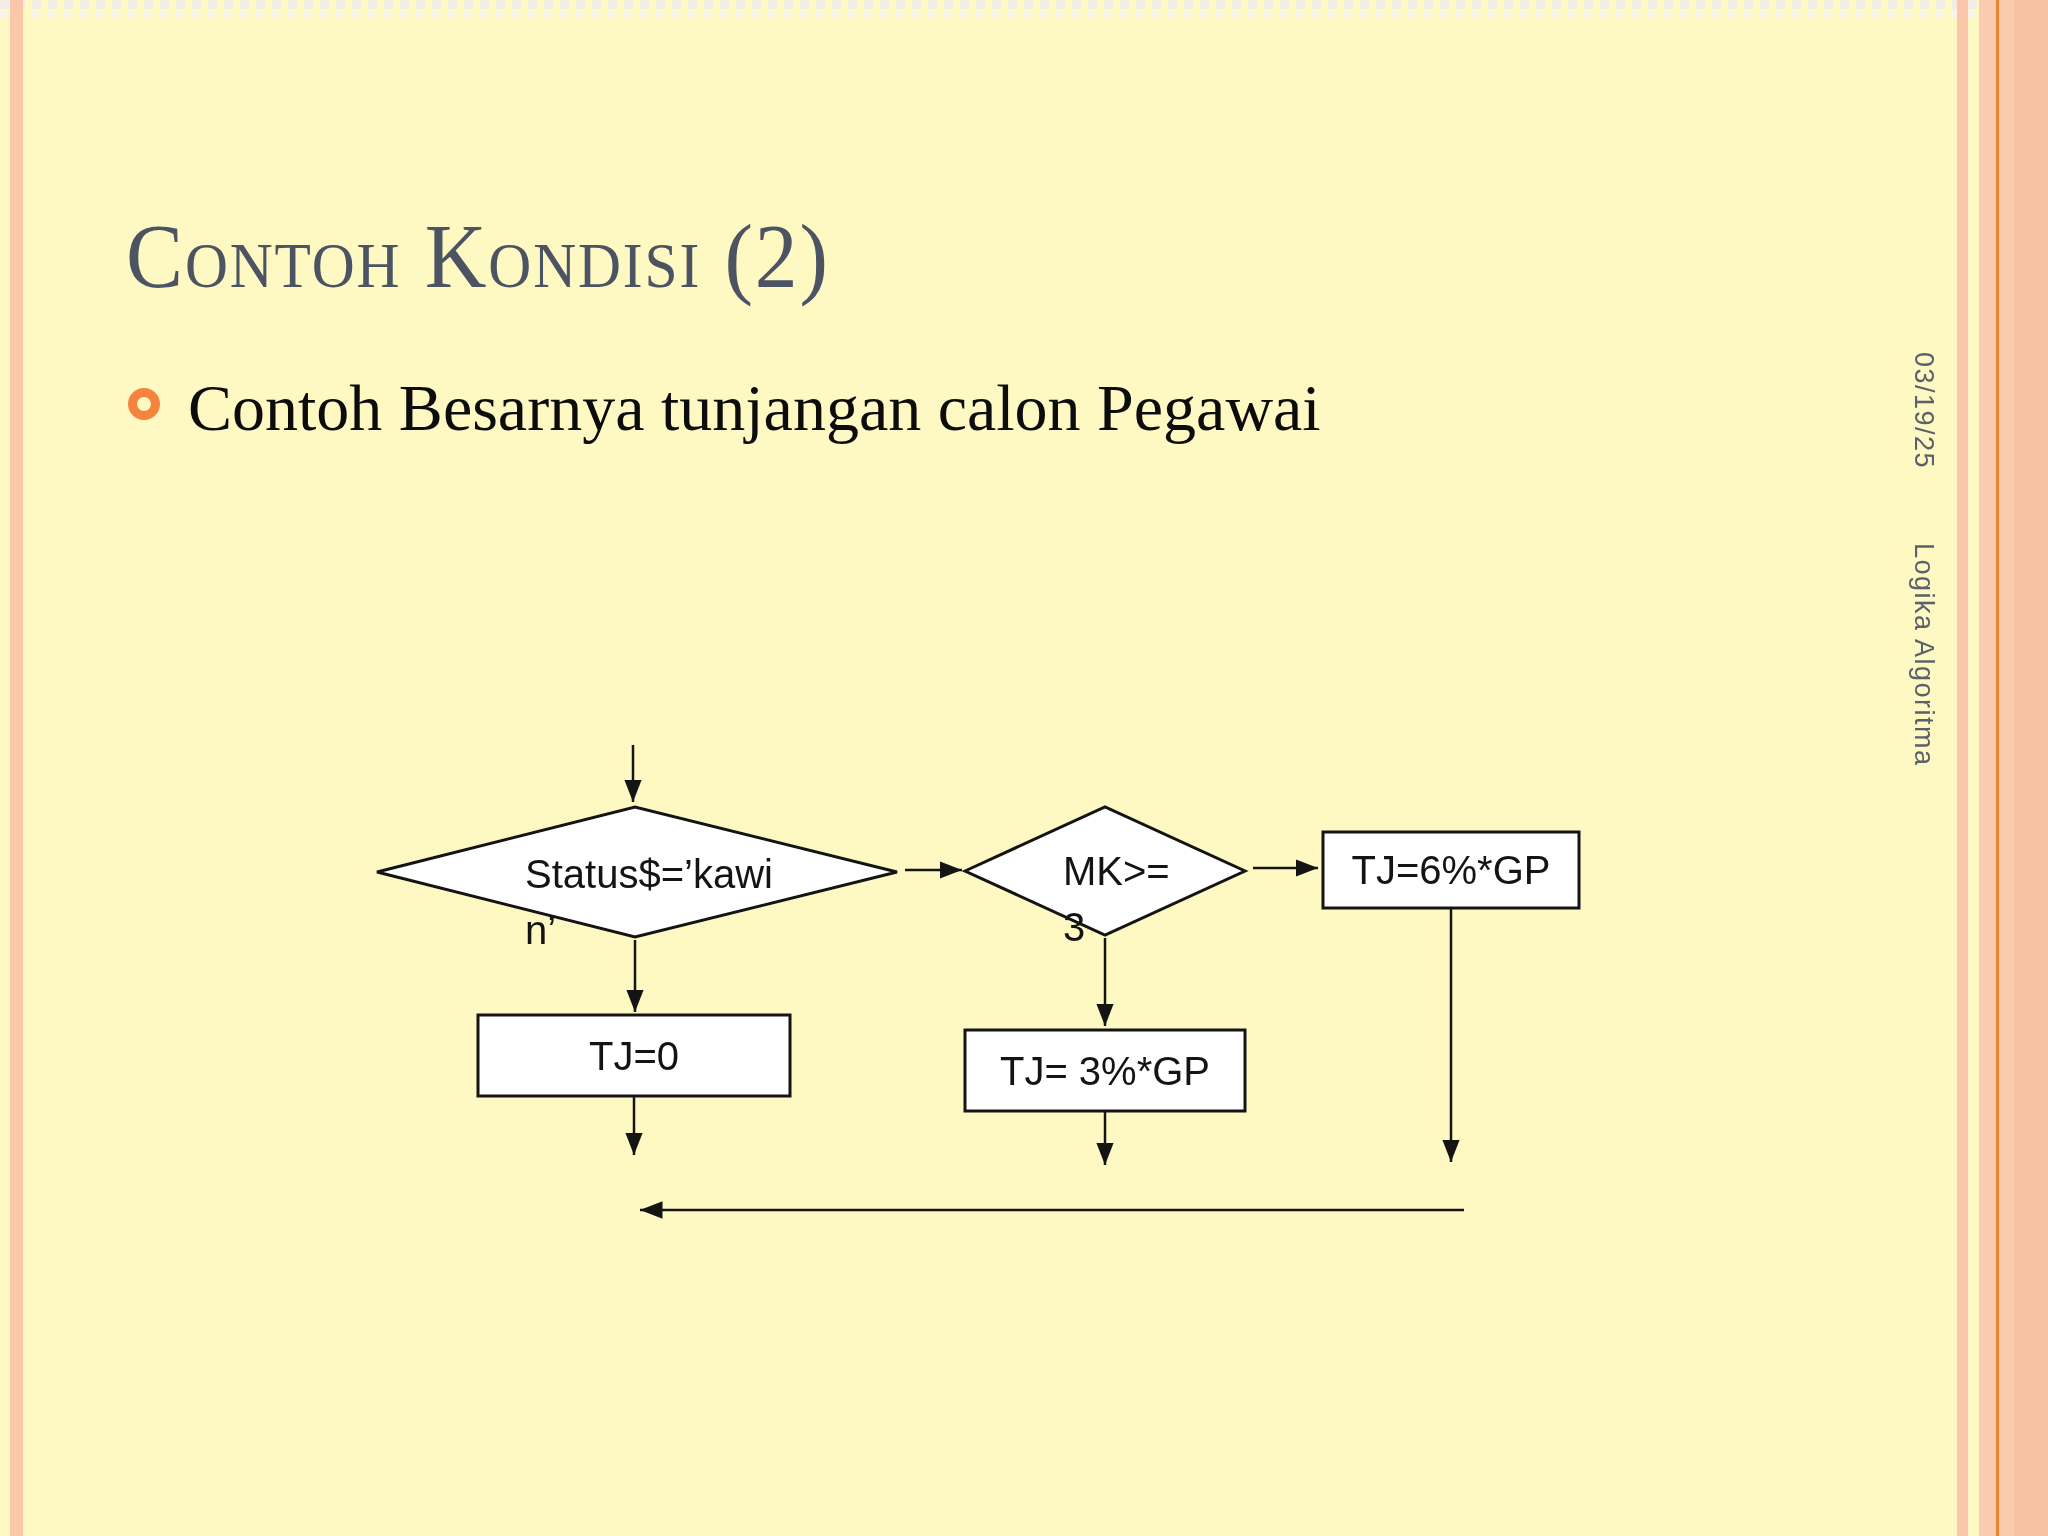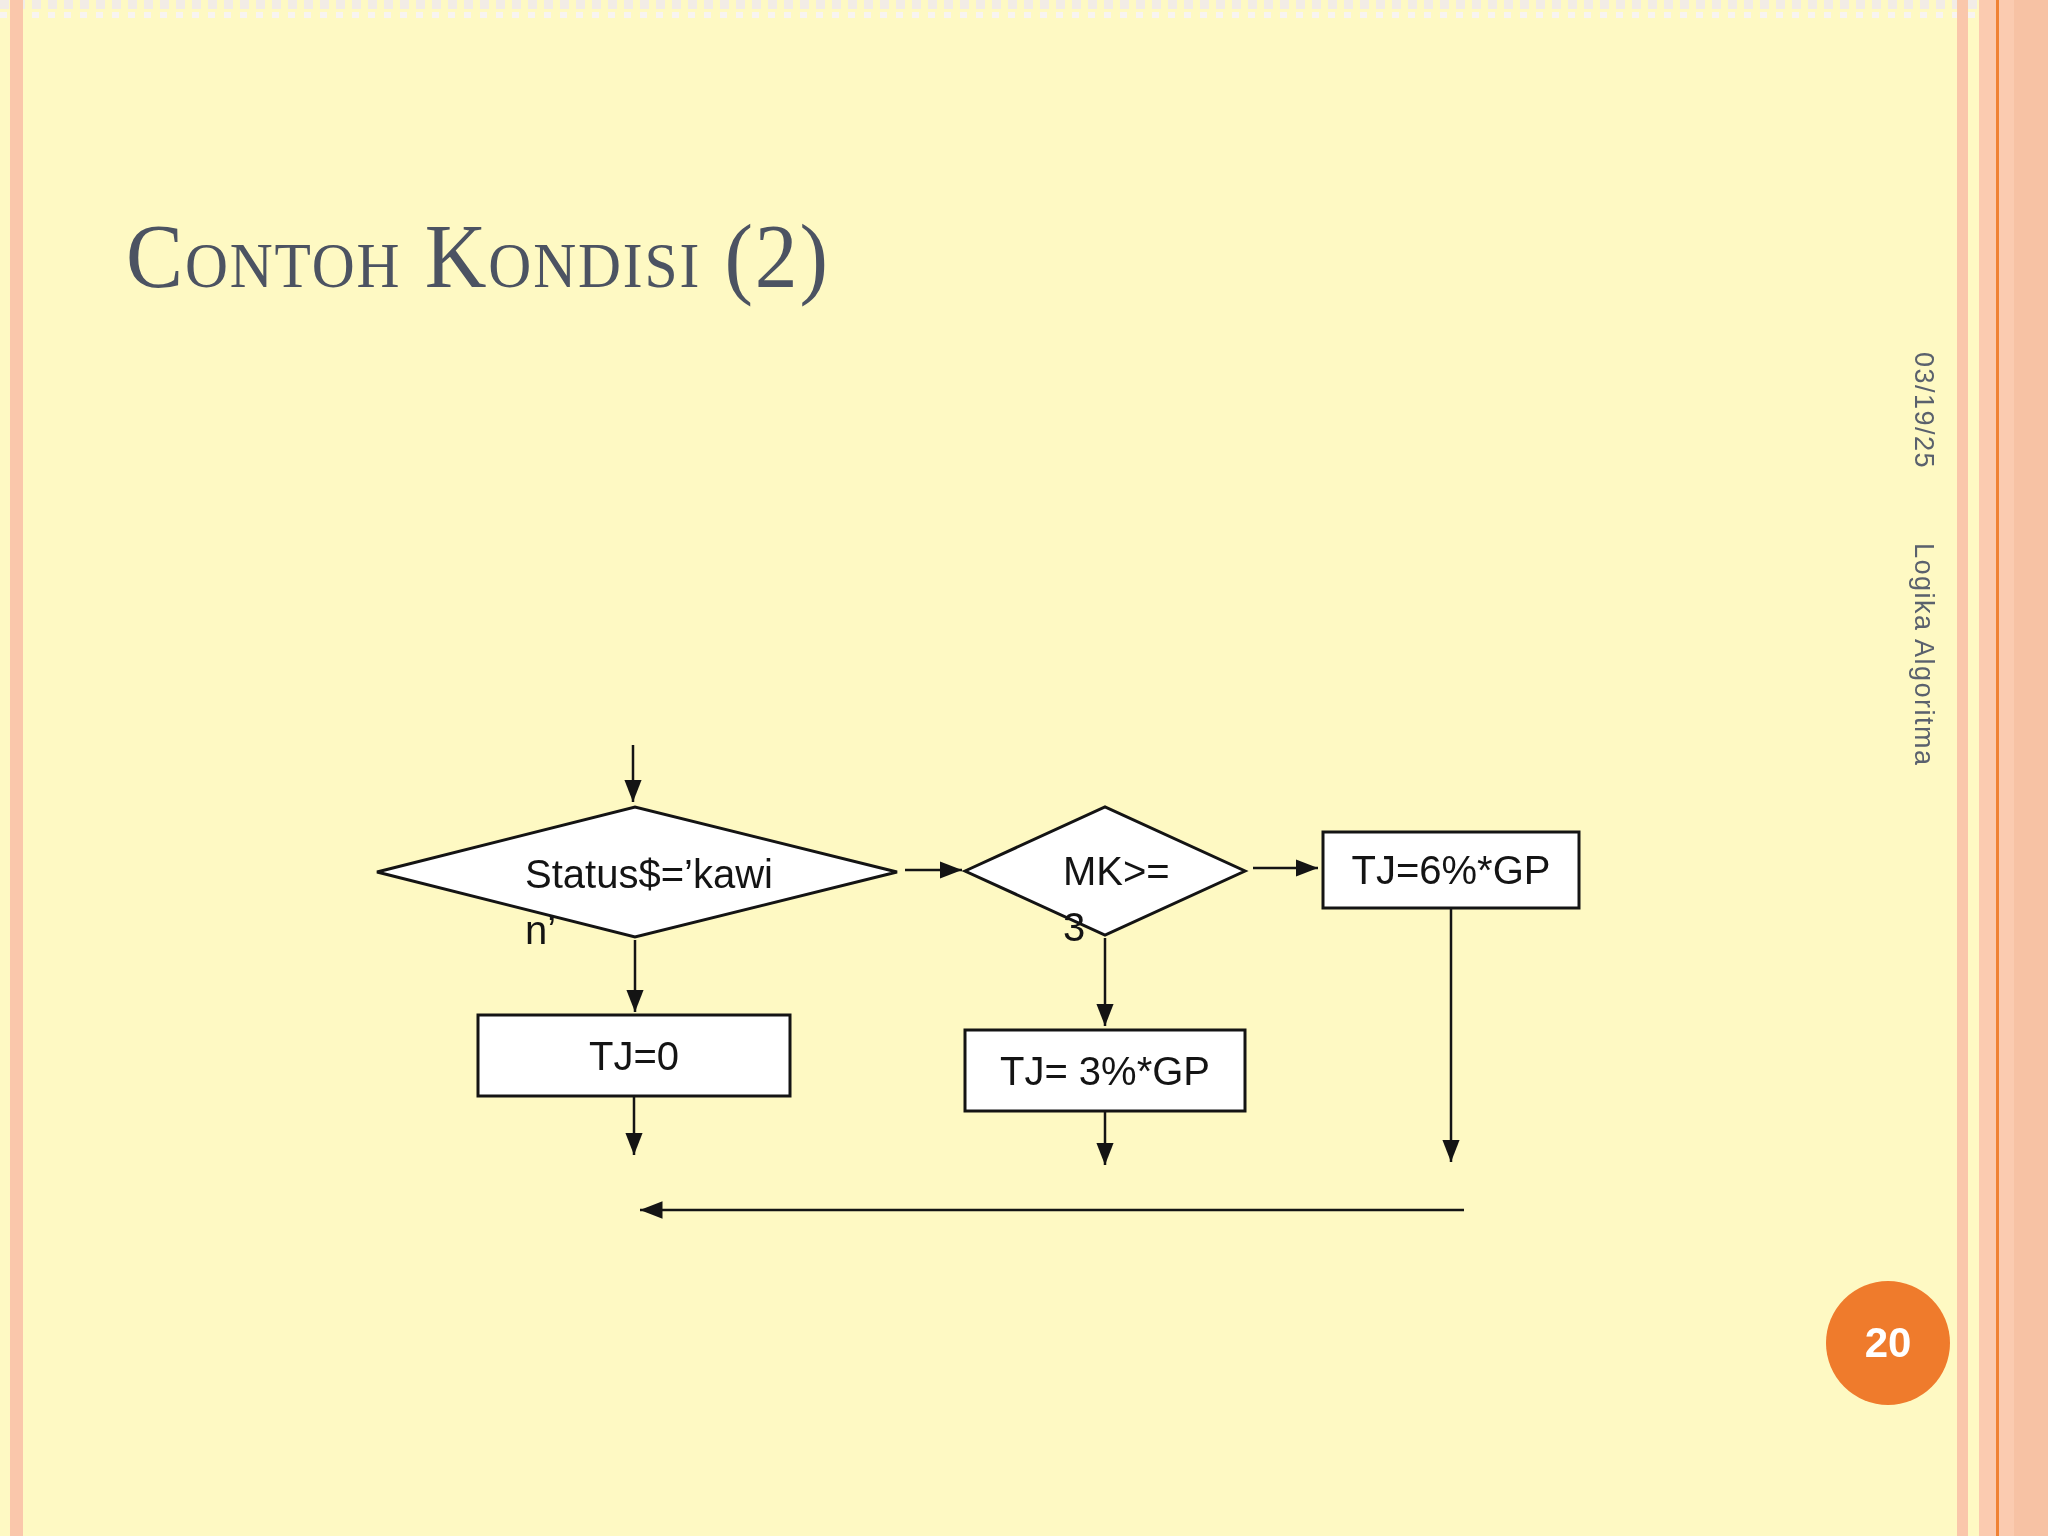--- a/index.html
+++ b/index.html
@@ -86,27 +86,28 @@
   <div class="top-dashes2"></div>
   <div class="stripe stripe-left"></div>
   <div class="stripe stripe-right-thin"></div>
   <div class="stripe stripe-right-band">
     <div class="inner-line"></div>
     <div class="inner-shade"></div>
   </div>
 
   <div class="title">Contoh Kondisi (2)</div>
 
+  <div class="bullet-row">
+    <div class="bullet-ring"></div>
+    <div class="bullet-text">Contoh Besarnya tunjangan calon Pegawai</div>
+  </div>
 
   <div class="side-text side-date">03/19/25</div>
   <div class="side-text side-course">Logika Algoritma</div>
 
-  <div class="page-badge">
-    <span>20</span>
-  </div>
 
   <svg class="flow-svg" viewBox="0 0 2048 1536">
     <defs>
       <marker id="arrow" markerWidth="12" markerHeight="10" refX="9" refY="3.5" orient="auto" markerUnits="strokeWidth">
         <path d="M0,0 L9,3.5 L0,7 Z" fill="#141414"></path>
       </marker>
     </defs>
 
     <line class="conn" x1="633" y1="745" x2="633" y2="802" marker-end="url(#arrow)"></line>
 

